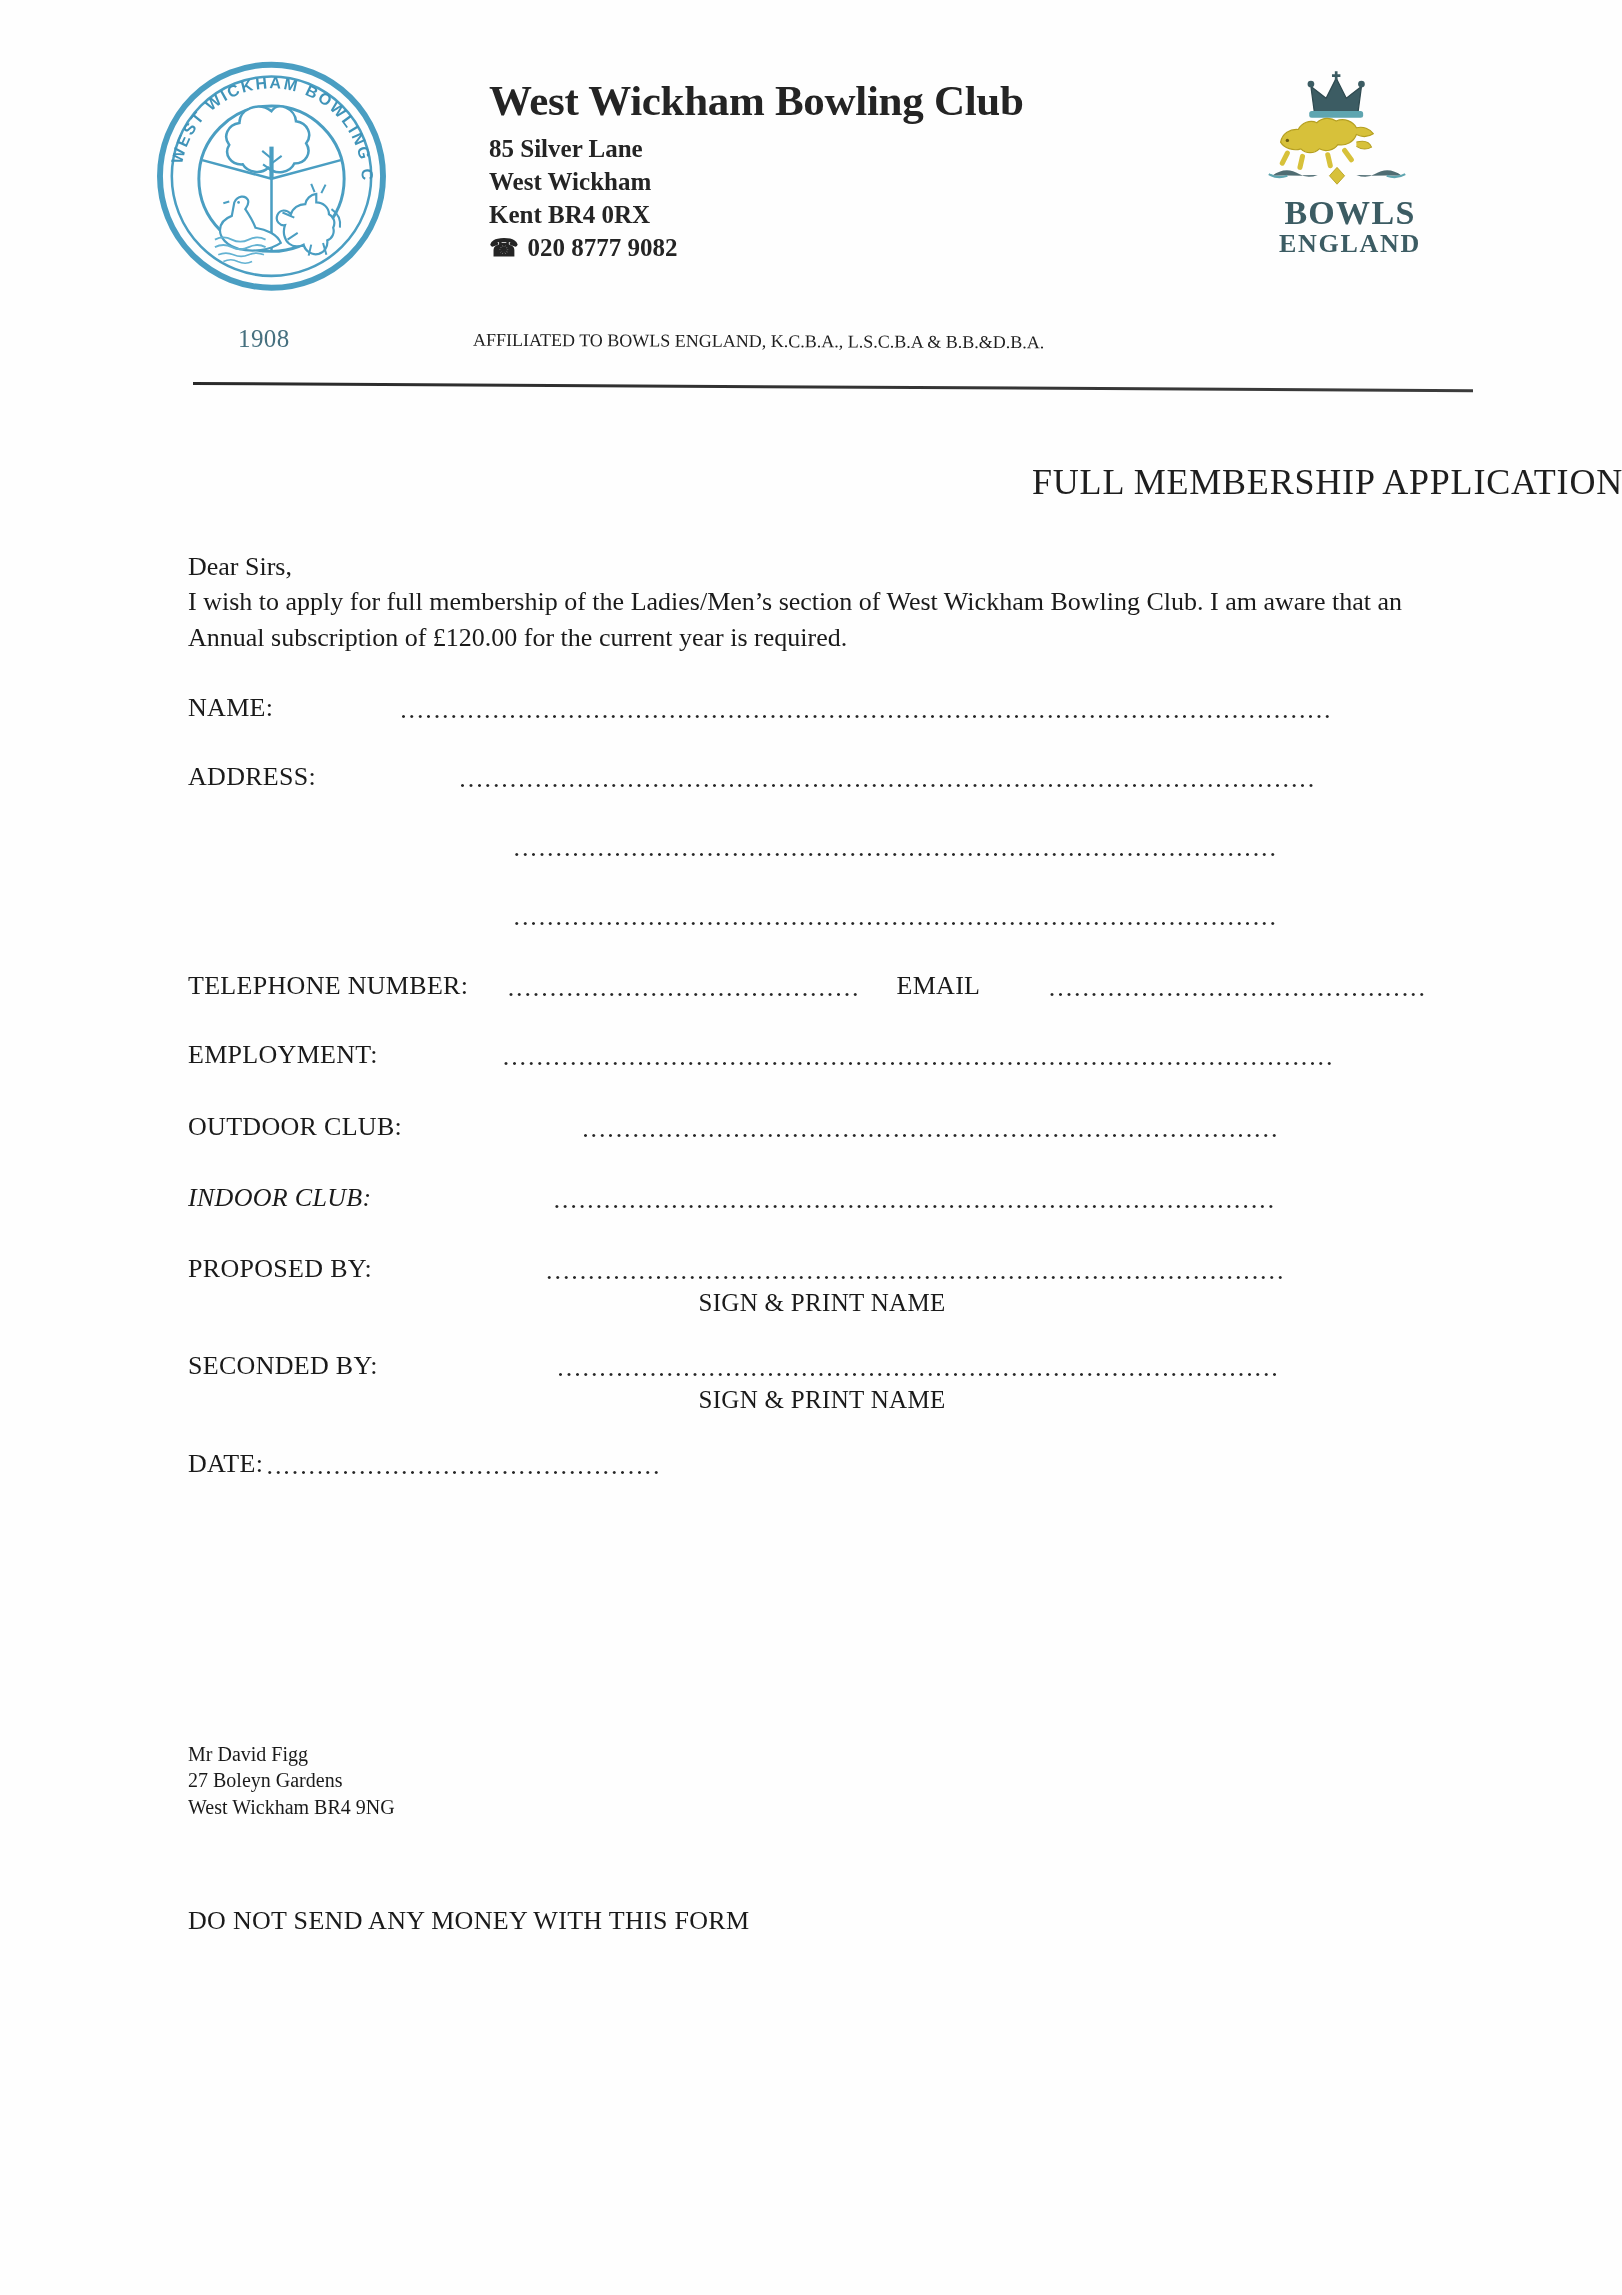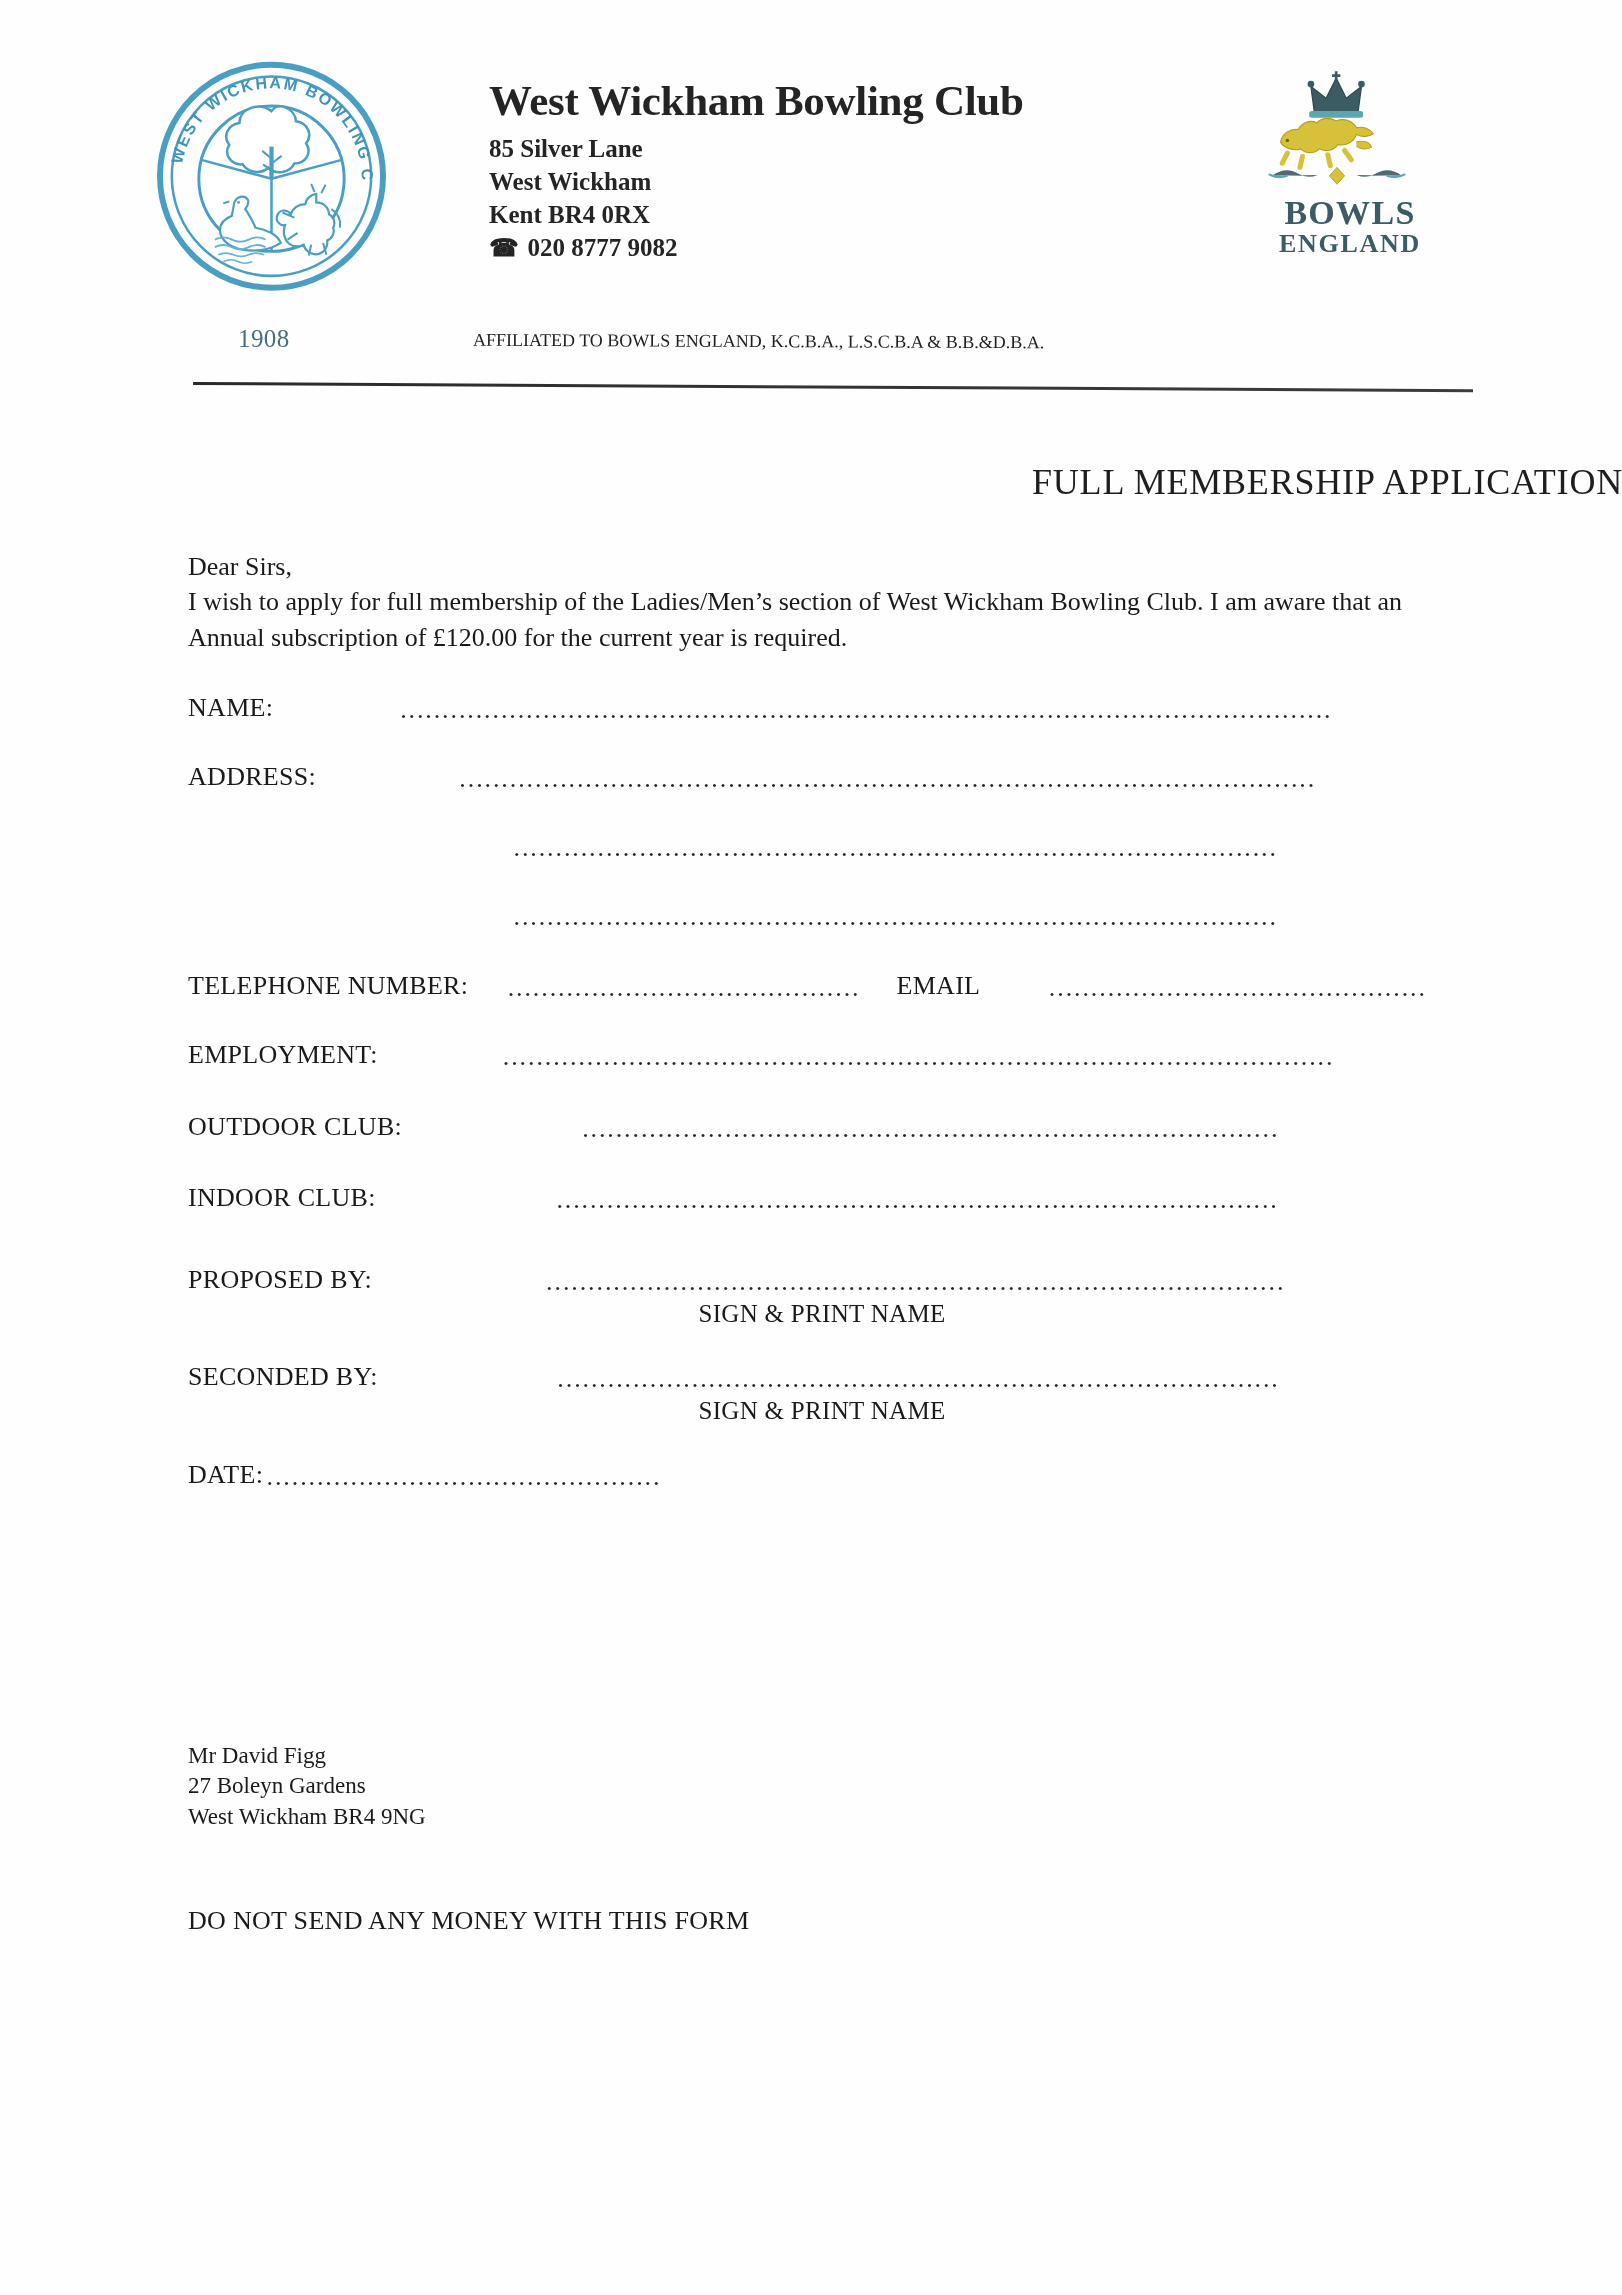--- a/index.html
+++ b/index.html
@@ -201,21 +201,21 @@
     font-family: "Liberation Serif", "DejaVu Serif", serif;
     font-size: 26px;
     color: #1a1a1a;
     white-space: nowrap;
   }
   .secretary {
     position: absolute;
     left: 188px;
     top: 1741px;
     font-family: "Liberation Serif", "DejaVu Serif", serif;
-    font-size: 23px;
+    font-size: 20px;
     line-height: 1.32;
     color: #1a1a1a;
   }
   .secretary div { white-space: nowrap; }
 
   .no-money {
     position: absolute;
     left: 188px;
     top: 1906px;
     font-family: "Liberation Serif", "DejaVu Serif", serif;
@@ -368,21 +368,21 @@
       <span class="field-label">EMPLOYMENT:</span>
       <span class="leader">...................................................................................................</span>
     </div>
 
 
     <div class="field-row" style="margin-bottom:41px;">
       <span class="field-label">OUTDOOR CLUB:</span>
       <span class="leader">...................................................................................</span>
     </div>
 
-    <div class="field-row" style="margin-bottom:52px;">
+    <div class="field-row" style="margin-bottom:41px;font-style:italic;">
       <span class="field-label">INDOOR CLUB:</span>
       <span class="leader">......................................................................................</span>
     </div>
 
     <div class="field-row" style="margin-bottom:5px;">
       <span class="field-label">PROPOSED BY:</span>
       <span class="leader">........................................................................................</span>
     </div>
     <div class="sub-note" style="margin-bottom:34px;">SIGN &amp; PRINT NAME</div>
 

